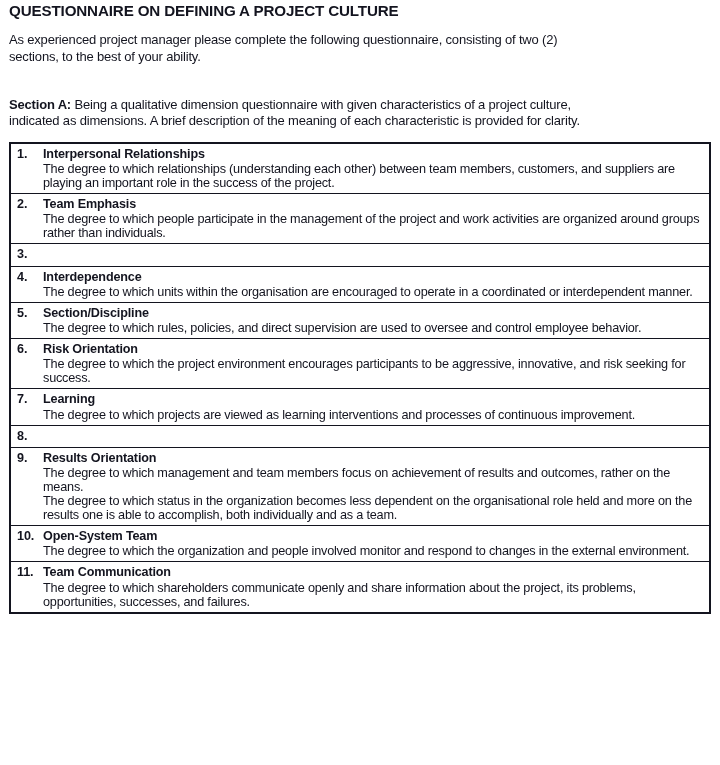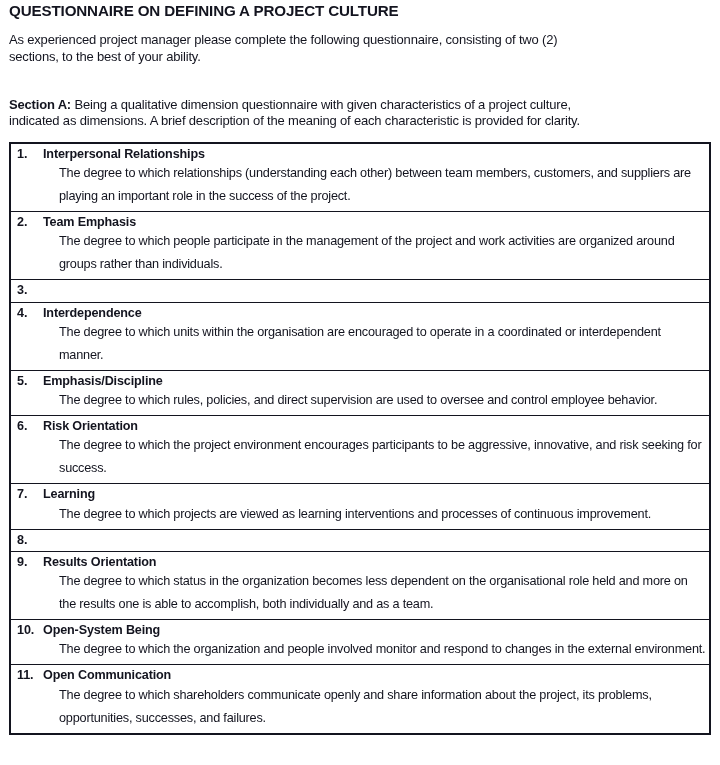--- a/index.html
+++ b/index.html
@@ -87,24 +87,23 @@
   }
   .dim-name {
     font-size: 12.6px;
     font-weight: bold;
     line-height: 16.3px;
     color: #13141f;
     letter-spacing: -0.15px;
   }
   .dim-desc {
     font-size: 12.7px;
-    line-height: 23px;
+    line-height: 14px;
     color: #13141f;
     letter-spacing: -0.21px;
-    margin-left: 16px;
   }
   .dim-desc + .dim-desc { margin-top: 0; }
 </style>
 </head>
 <body>
 
 <div id="page">
 
   <h1 class="doc-title">QUESTIONNAIRE ON DEFINING A PROJECT CULTURE</h1>
 
@@ -133,21 +132,21 @@
       <div class="dim-row">
         <div class="dim-num">4.</div>
         <div class="dim-body">
           <div class="dim-name">Interdependence</div>
           <div class="dim-desc">The degree to which units within the organisation are encouraged to operate in a coordinated or interdependent manner.</div>
         </div>
       </div>
       <div class="dim-row">
         <div class="dim-num">5.</div>
         <div class="dim-body">
-          <div class="dim-name">Emphasis/Discipline</div>
+          <div class="dim-name">Section/Discipline</div>
           <div class="dim-desc">The degree to which rules, policies, and direct supervision are used to oversee and control employee behavior.</div>
         </div>
       </div>
       <div class="dim-row">
         <div class="dim-num">6.</div>
         <div class="dim-body">
           <div class="dim-name">Risk Orientation</div>
           <div class="dim-desc">The degree to which the project environment encourages participants to be aggressive, innovative, and risk seeking for success.</div>
         </div>
       </div>
@@ -158,32 +157,33 @@
           <div class="dim-desc">The degree to which projects are viewed as learning interventions and processes of continuous improvement.</div>
         </div>
       </div>
       <div class="dim-row">
         <div class="dim-num">8.</div>
       </div>
       <div class="dim-row">
         <div class="dim-num">9.</div>
         <div class="dim-body">
           <div class="dim-name">Results Orientation</div>
+          <div class="dim-desc">The degree to which management and team members focus on achievement of results and outcomes, rather on the means.</div>
           <div class="dim-desc">The degree to which status in the organization becomes less dependent on the organisational role held and more on the results one is able to accomplish, both individually and as a team.</div>
         </div>
       </div>
       <div class="dim-row">
         <div class="dim-num">10.</div>
         <div class="dim-body">
-          <div class="dim-name">Open-System Being</div>
+          <div class="dim-name">Open-System Team</div>
           <div class="dim-desc">The degree to which the organization and people involved monitor and respond to changes in the external environment.</div>
         </div>
       </div>
       <div class="dim-row">
         <div class="dim-num">11.</div>
         <div class="dim-body">
-          <div class="dim-name">Open Communication</div>
+          <div class="dim-name">Team Communication</div>
           <div class="dim-desc">The degree to which shareholders communicate openly and share information about the project, its problems, opportunities, successes, and failures.</div>
         </div>
       </div>
     </div>
 
 </div>
 
 </body></html>

